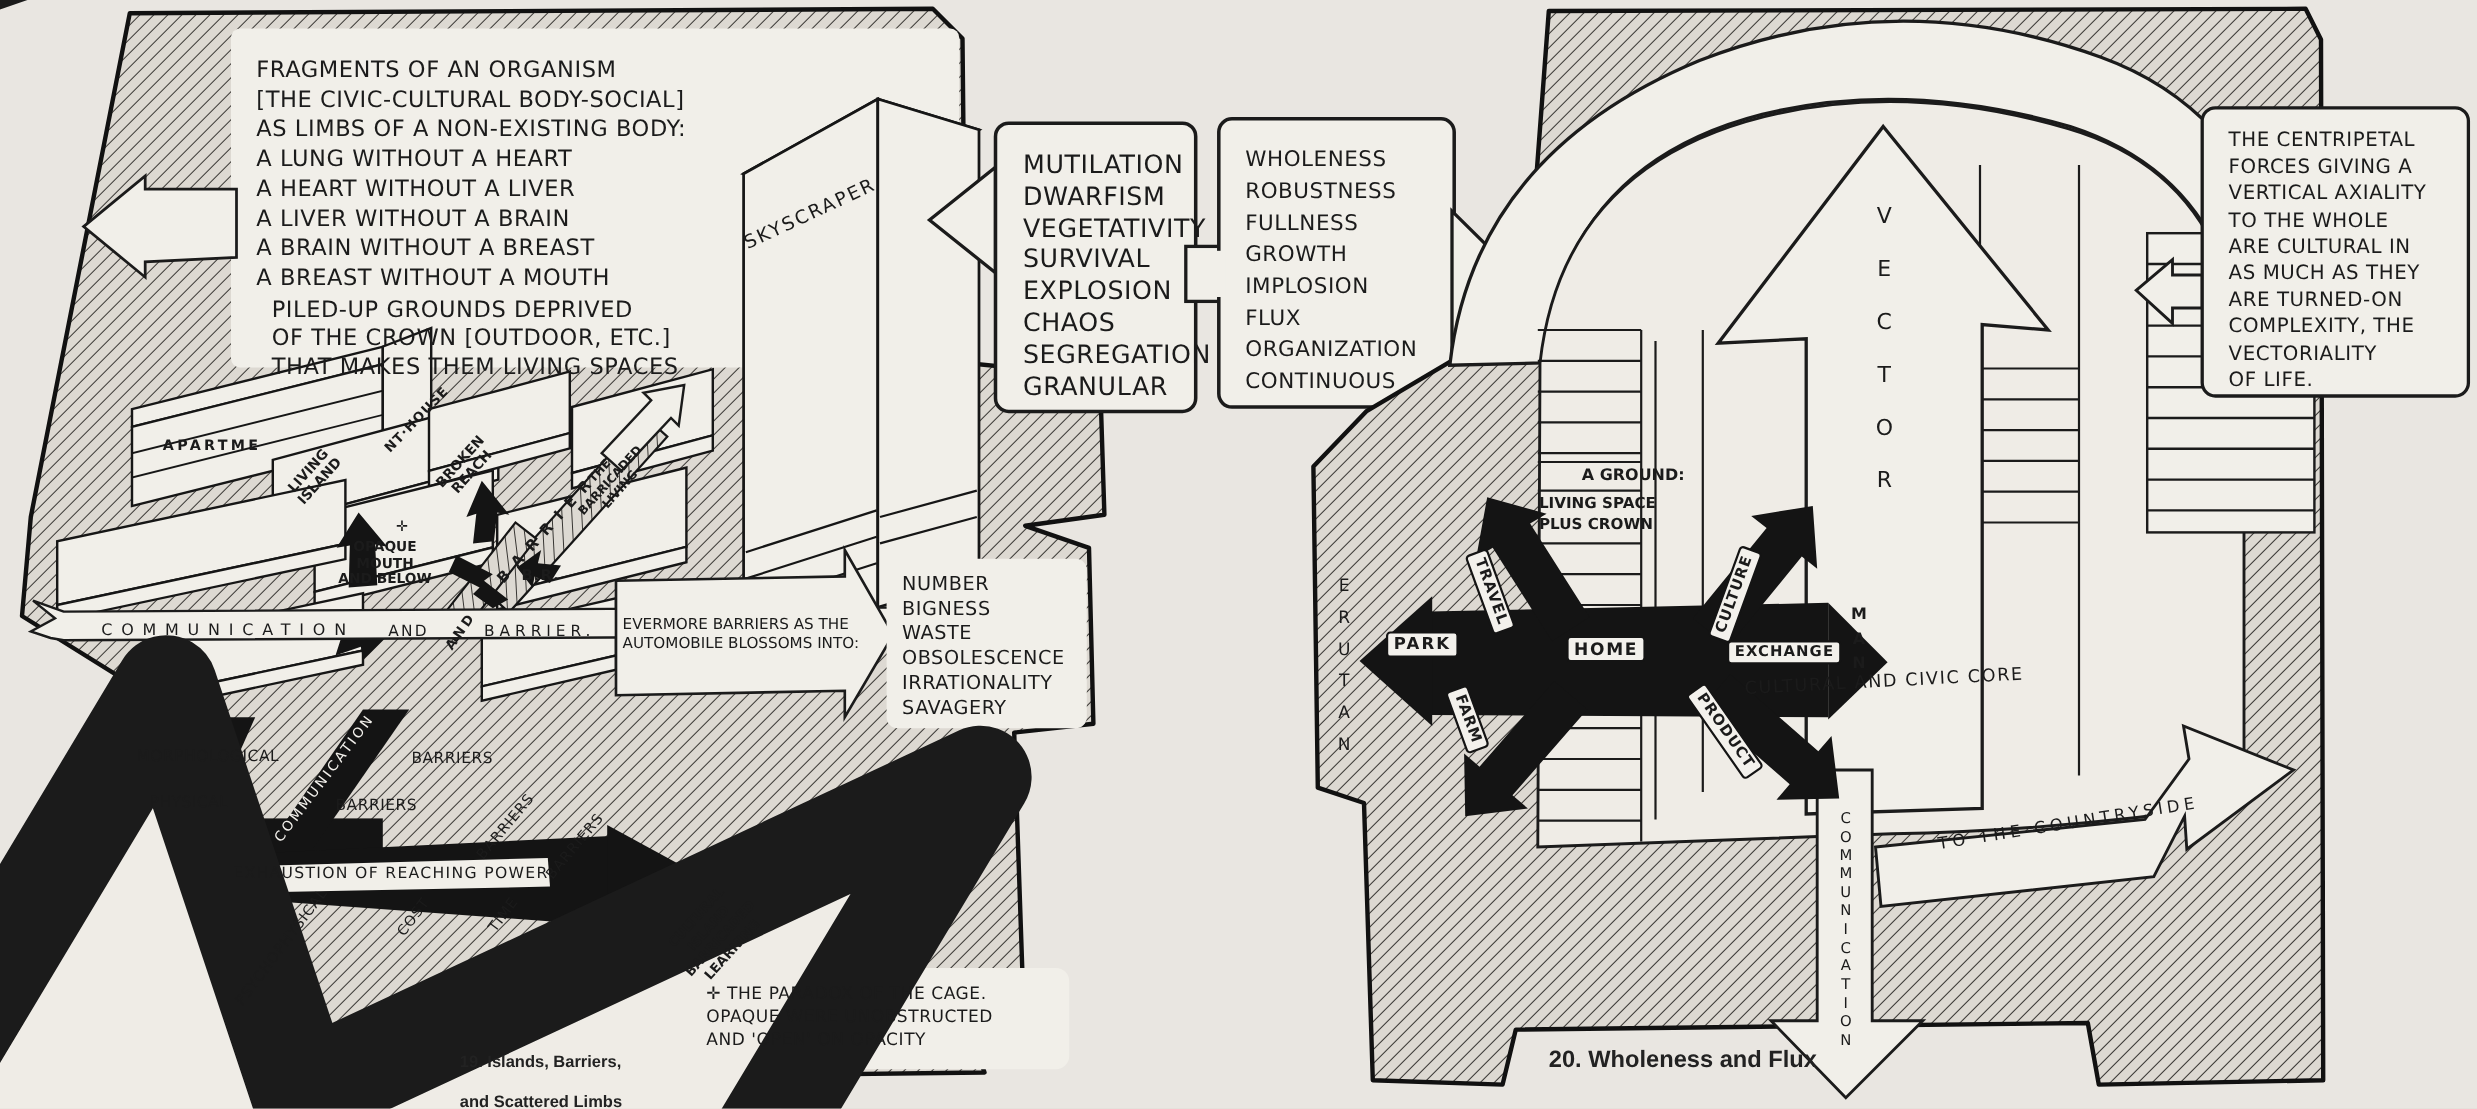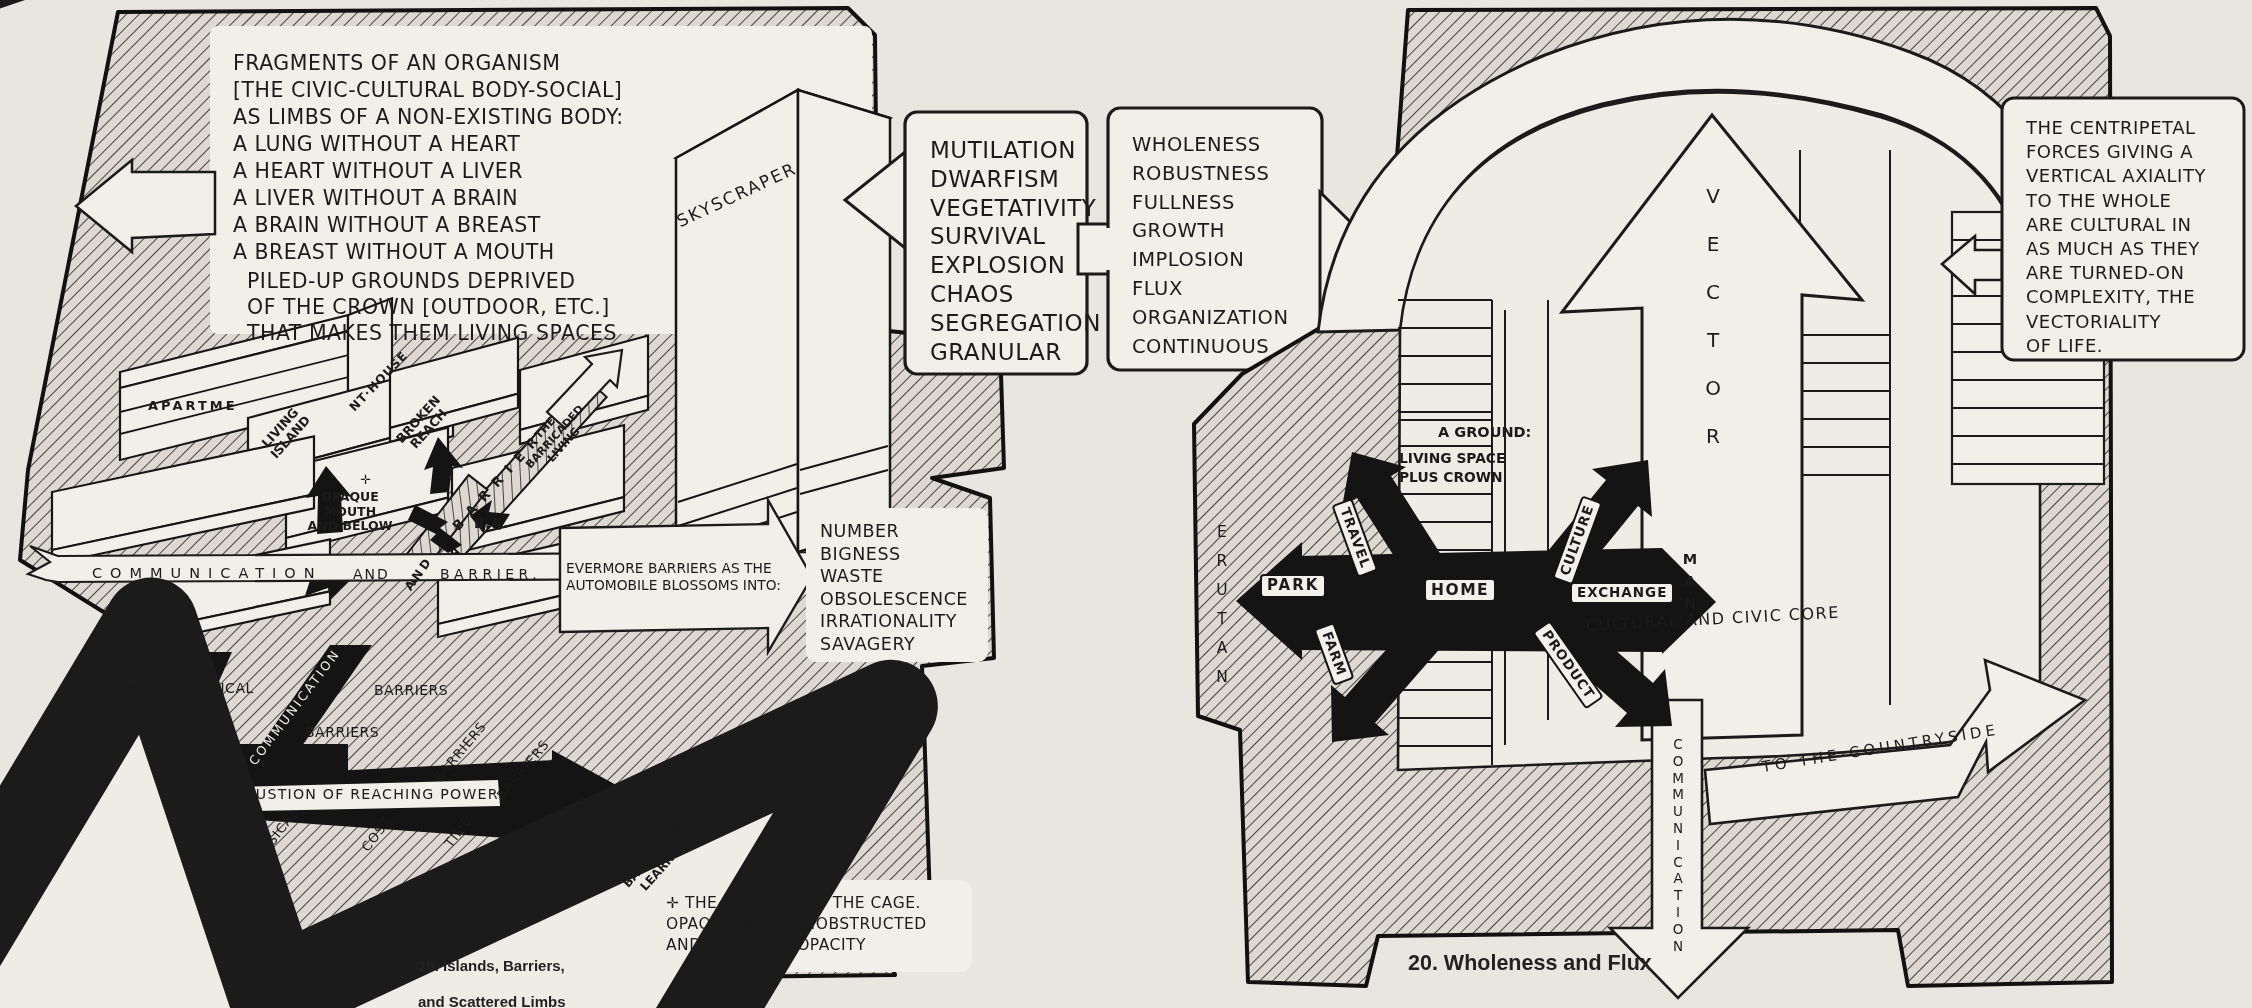--- a/index.html
+++ b/index.html
@@ -263,21 +263,21 @@
 <div class="lbl rot" style="left:437px;top:772px;font-size:13px;letter-spacing:1px;transform:rotate(-50deg);">BARRIERS</div>
 <div class="lbl rot" style="left:500px;top:790px;font-size:13px;letter-spacing:1px;transform:rotate(-50deg);">BARRIERS</div>
 <div class="lbl" style="left:212px;top:786px;font-size:14.2px;letter-spacing:1.2px;">EXHAUSTION OF REACHING POWER</div>
 <div class="lbl rot" style="left:218px;top:905px;font-size:13px;letter-spacing:1px;transform:rotate(-53deg);">PSYCHOPHYSICAL</div>
 <div class="lbl rot" style="left:365px;top:842px;font-size:13px;letter-spacing:1px;transform:rotate(-53deg);">COST</div>
 <div class="lbl rot" style="left:448px;top:838px;font-size:13px;letter-spacing:1px;transform:rotate(-53deg);">TIME</div>
 <div class="lbl rot ctr" style="left:620px;top:852px;font-size:12px;line-height:14.5px;font-weight:bold;transform:rotate(-48deg);">CULTURAL
 ISLAND
 BARRICADED
 LEARNING</div>
-<div class="lbl hand" style="left:666px;top:893px;font-size:15.5px;line-height:21px;">✛ THE PARADOX OF THE CAGE.
+<div class="lbl hand" style="left:642px;top:893px;font-size:15.5px;line-height:21px;">✛ THE PARADOX OF THE CAGE.
 OPAQUE WERE UNOBSTRUCTED
 AND 'OPEN' ON OPACITY</div>
 <div class="lbl cap" style="left:378px;top:948px;font-size:15px;line-height:36px;white-space:pre-line;margin-left:40px;">19. Islands, Barriers,
 and Scattered Limbs</div>
 
 <div class="lbl hand" style="left:930px;top:136px;font-size:23px;line-height:28.8px;">MUTILATION
 DWARFISM
 VEGETATIVITY
 SURVIVAL
 EXPLOSION

